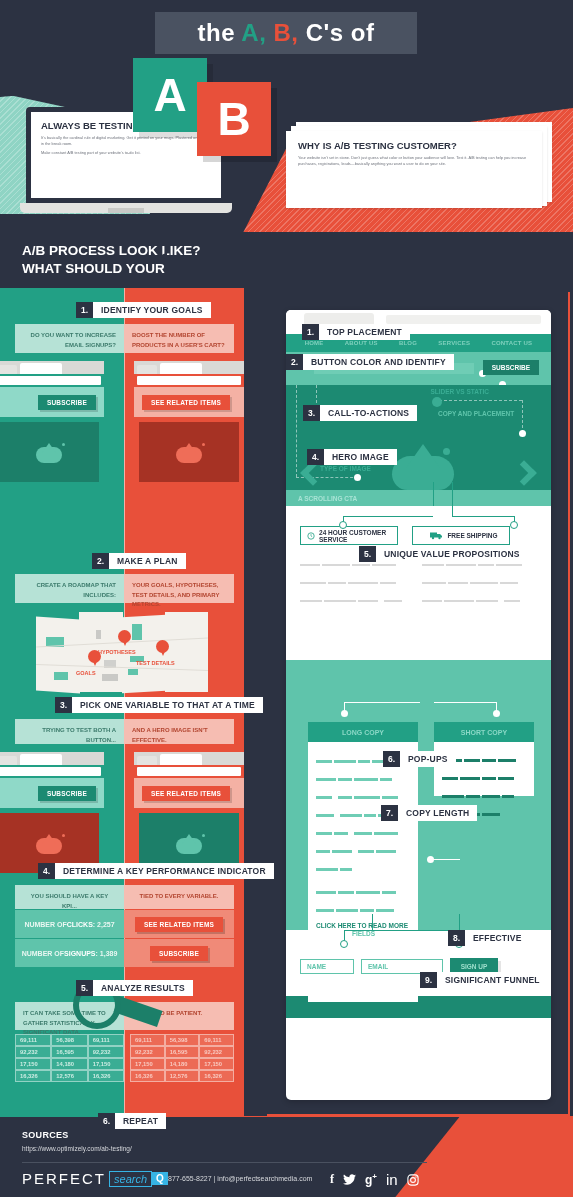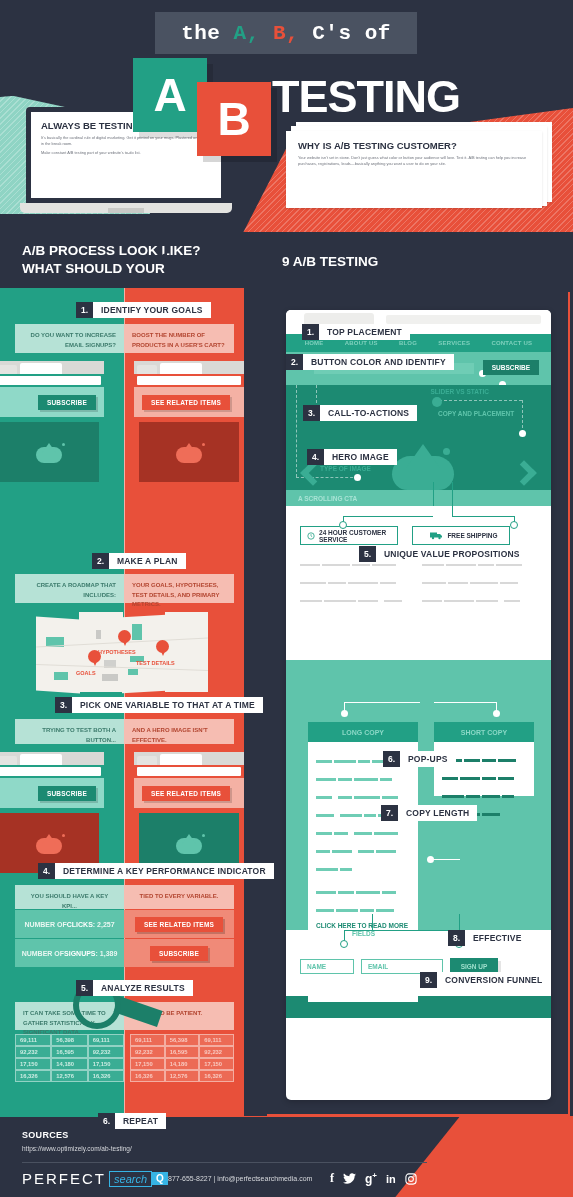--- a/index.html
+++ b/index.html
@@ -35,22 +35,22 @@
   .hero-dark-band {
     position:absolute; left:0; top:0; width:573px; height:150px; background:#2c3242;
     clip-path: polygon(0 0, 100% 0, 100% 72%, 46% 100%, 0 62%);
   }
 
   .title-band {
     position:absolute; left:155px; top:12px; width:262px; height:42px;
     background:#4a5261; display:flex; align-items:center; justify-content:center;
   }
   .title-band-text {
-    font-size:21px; font-weight:bold; color:#fff; letter-spacing:.5px;
-    font-family:Liberation Mono, monospace;
+    font-size:24px; font-weight:bold; color:#fff; letter-spacing:.5px;
+    font-family:Liberation Sans, sans-serif;
   }
   .t-a { color:#22a085; }
   .t-b { color:#e8503a; }
 
   .ab-a {
     position:absolute; left:133px; top:58px; width:74px; height:74px;
     background:#22a085; display:flex; align-items:center; justify-content:center;
     box-shadow: 6px 6px 0 rgba(0,0,0,.13);
   }
   .ab-a span { color:#fff; font-size:46px; font-weight:bold; line-height:1; }
@@ -231,21 +231,20 @@
       <div class="laptop-base"></div>
       <div class="laptop-notch"></div>
     </div>
 
     <div class="ab-a">
         <span>A</span>
       </div>
     <div class="ab-b">
         <span>B</span>
       </div>
-    <div class="testing-word">TESTING</div>
 
     <div class="white-card-stack">
       <div class="wc wc1"></div>
       <div class="wc wc2"></div>
       <div class="wc wc3">
         <div class="card-h">WHY IS A/B TESTING CUSTOMER?</div>
         <div class="card-p">Your website isn't set in stone. Don't just guess what color or button your audience will love. Test it. A/B testing can help you increase purchases, registrations, leads—basically anything you want a user to do on your site.</div>
       </div>
     </div>
   </div>
@@ -458,21 +457,20 @@
     <div class="arrow-head" style="left:160px; top:20px;"></div>
   </div>
 
   <div class="mag-handle"></div>
   <div class="magnifier"></div>
 
   <div class="right-col">
     <div class="rc-outline"></div>
     <div class="rc-header">
       <div class="rc-header-t">
-        <div>9 A/B TESTING</div>
       </div>
     </div>
 
     <div class="browser">
 
       <div class="b-top">
         <div class="b-tab"></div>
         <div class="b-urlbar"></div>
       </div>
 
@@ -672,21 +670,21 @@
     <div class="step-tag" style="left:118px; top:573px;">
       <div class="step-num">7.</div>
       <div class="step-lbl">COPY LENGTH</div>
     </div>
     <div class="step-tag" style="left:185px; top:698px;">
       <div class="step-num">8.</div>
       <div class="step-lbl">EFFECTIVE</div>
     </div>
     <div class="step-tag" style="left:157px; top:740px;">
       <div class="step-num">9.</div>
-      <div class="step-lbl">CONVERSION FUNNEL</div>
+      <div class="step-lbl">SIGNIFICANT FUNNEL</div>
     </div>
   </div>
 
   <div class="footer">
     <div class="foot-teal"></div>
     <div class="foot-red2"></div>
     <div class="foot-red"></div>
     <div class="src-t">SOURCES</div>
     <div class="src-u">https://www.optimizely.com/ab-testing/</div>
     <div class="foot-rule"></div>
@@ -699,21 +697,21 @@
       <span>877-655-8227</span>
       <span>|</span>
       <span>info@perfectsearchmedia.com</span>
     </div>
     <div class="socials">
       <span style="font-weight:bold;font-family:'Liberation Serif',serif;">f</span>
       <svg width="13" height="11" viewBox="0 0 24 20">
           <path d="M24 2.5a9.6 9.6 0 01-2.8.8A4.9 4.9 0 0023.3.6a9.7 9.7 0 01-3.1 1.2A4.9 4.9 0 0011.8 6a13.9 13.9 0 01-10-5.1 4.9 4.9 0 001.5 6.5A4.8 4.8 0 011 6.8v.1a4.9 4.9 0 003.9 4.8 4.9 4.9 0 01-2.2.1 4.9 4.9 0 004.6 3.4A9.9 9.9 0 010 17.3 13.9 13.9 0 007.5 19.5c9.1 0 14-7.5 14-14v-.7A9.9 9.9 0 0024 2.5z" fill="#fff"></path>
         </svg>
       <span style="font-weight:bold;">g<sup style="font-size:8px">+</sup></span>
-      <span style="font-weight:bold;font-size:11px;">in</span>
+      <span style="font-weight:normal;font-size:15px;">in</span>
       <svg width="12" height="12" viewBox="0 0 20 20">
           <rect x="1.5" y="1.5" width="17" height="17" rx="5" fill="none" stroke="#fff" stroke-width="1.8"></rect>
           <circle cx="10" cy="10" r="4" fill="none" stroke="#fff" stroke-width="1.8"></circle>
           <circle cx="15" cy="5" r="1.1" fill="#fff"></circle>
         </svg>
     </div>
   </div>
 
 </div>
 

